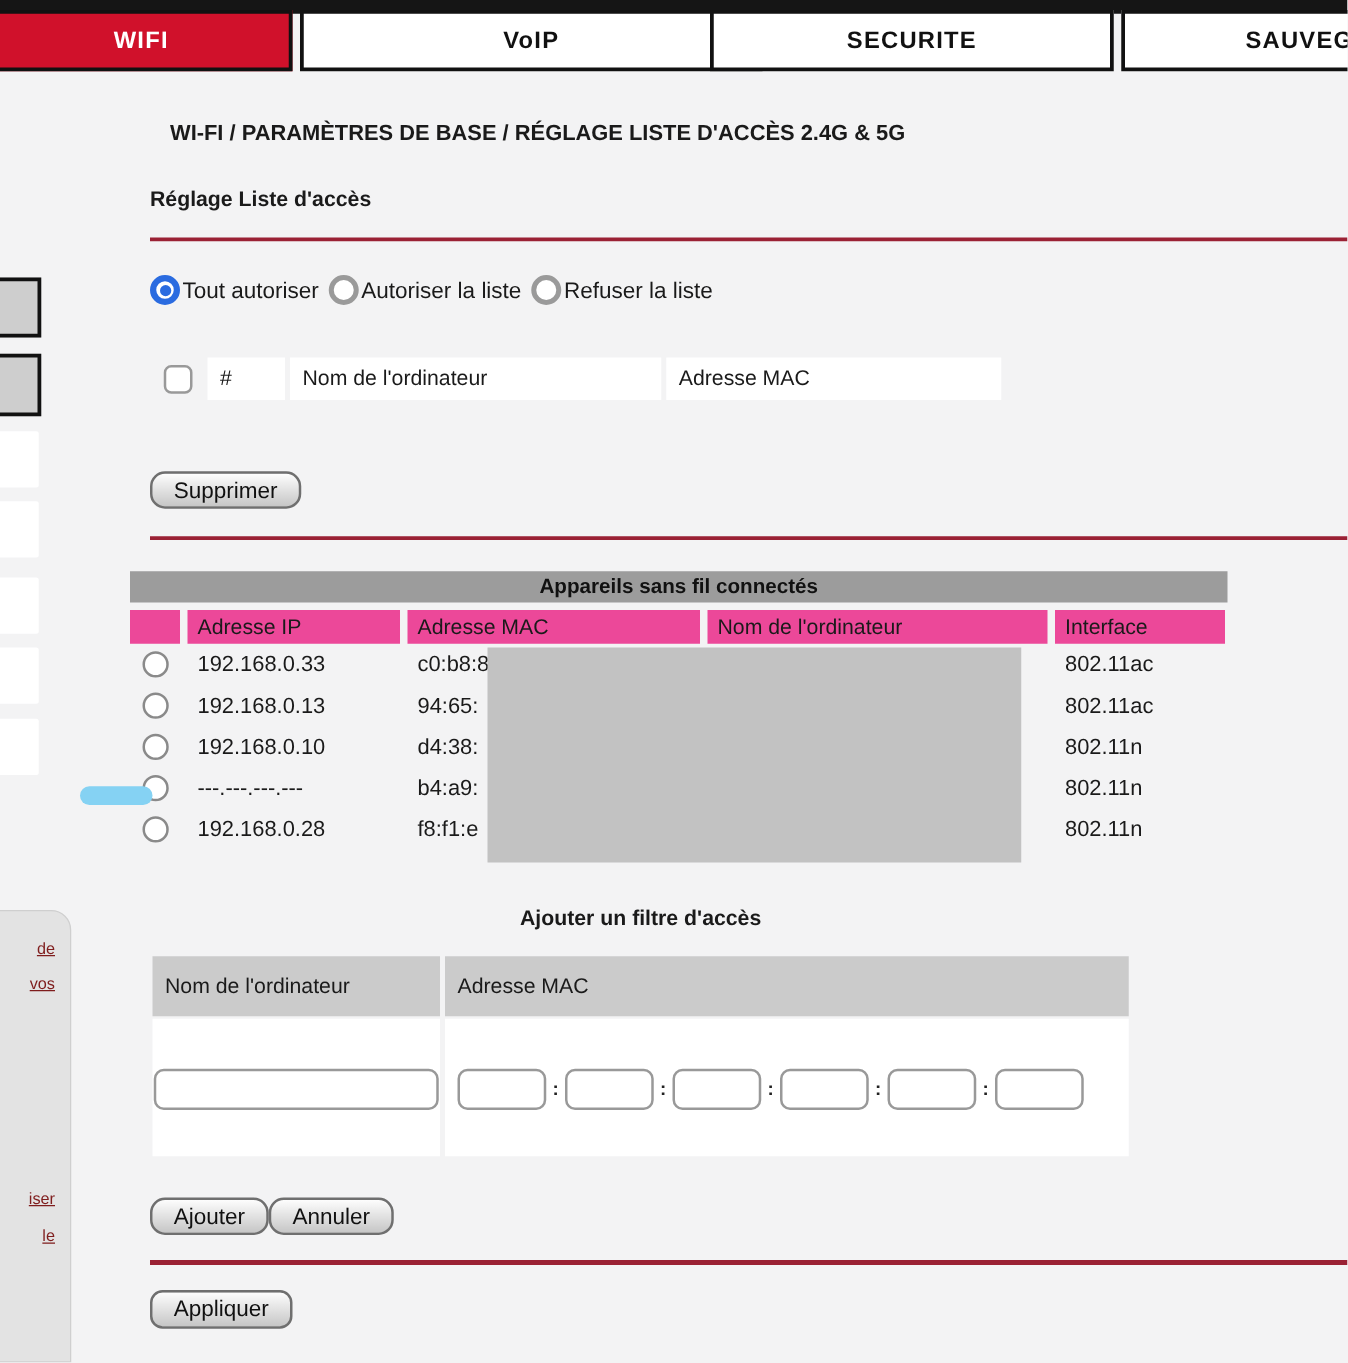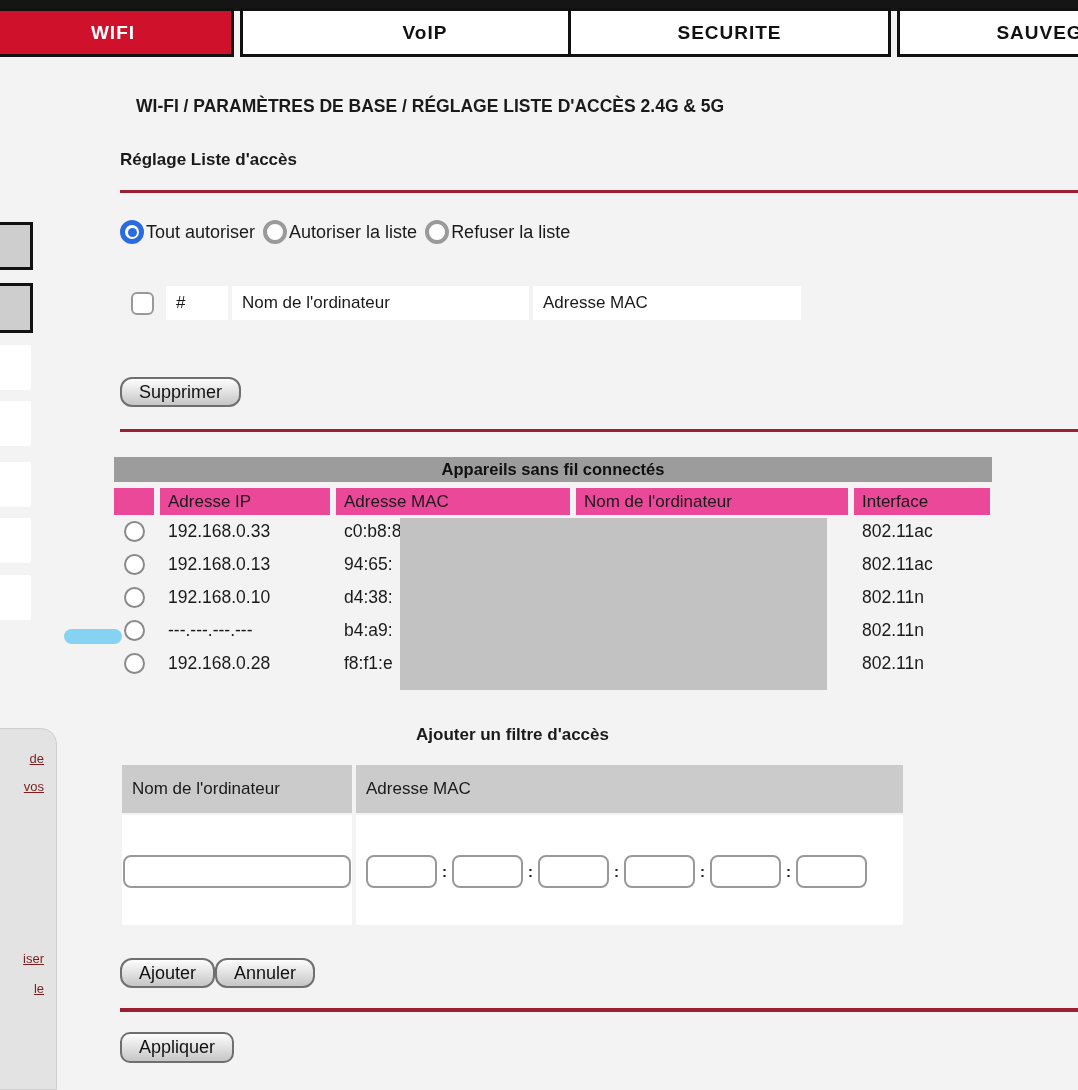--- a/index.html
+++ b/index.html
@@ -50,21 +50,21 @@
   .acc-row .cell { background:#fff; display:flex; align-items:center; padding-left:10px; font-size:17px; }
   .acc-row .chk-cell { background:transparent; display:flex; align-items:center; justify-content:center; padding:0; }
   .checkbox { width:23px; height:23px; border:2.5px solid #999; border-radius:6px; background:#fff; cursor:pointer; }
   .btn { display:inline-flex; align-items:center; justify-content:center;
          border:2px solid #6f6f6f; border-radius:12px;
          background:linear-gradient(#fdfdfd,#c6c6c6);
          font-size:18px; color:#111; padding:2px 17px; height:30px; cursor:pointer;
          font-family:"Liberation Sans", sans-serif; }
   .btn-supprimer { position:absolute; left:120px; top:377px; }
   
-  .dev-table { position:absolute; left:114px; top:457px; width:878px; }
+  .dev-table { position:absolute; left:104px; top:457px; width:878px; }
   .dev-head { margin-top:6px; display:grid; grid-template-columns:40px 170px 234px 272px 136px; column-gap:6px; height:27px; }
   .dev-head .hcell { background:#ec4899; display:flex; align-items:center; padding-left:8px; font-size:17px; }
   .dev-row { display:grid; grid-template-columns:40px 170px 234px 272px 136px; column-gap:6px; height:33px; align-items:center; font-size:17.5px; }
   .dev-row .rcell { padding-left:8px; }
   .dev-radio { width:21px; height:21px; border-radius:50%; border:2.5px solid #8a8a8a; background:#fff; margin:0 auto; cursor:pointer; }
   .redact { position:absolute; left:286px; top:61px; width:427px; height:172px; background:#c2c2c2; z-index:3; }
   .blue-marker { position:absolute; left:64px; top:629px; width:58px; height:15px; border-radius:8px; background:#85d2f3; z-index:4; }
   
   .add-title { position:absolute; left:122px; top:725px; width:781px; text-align:center; font-size:17px; font-weight:bold; }
   .add-table { position:absolute; left:122px; top:765px; width:781px; }

